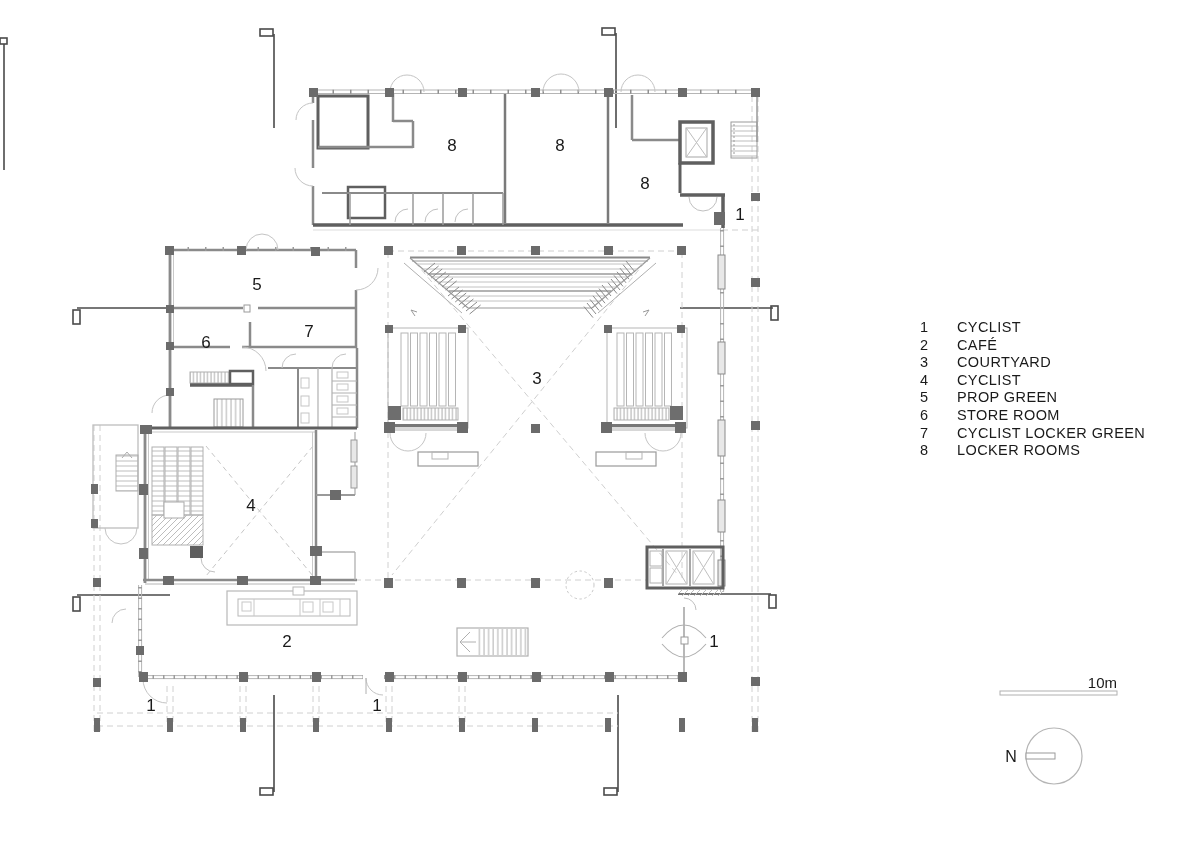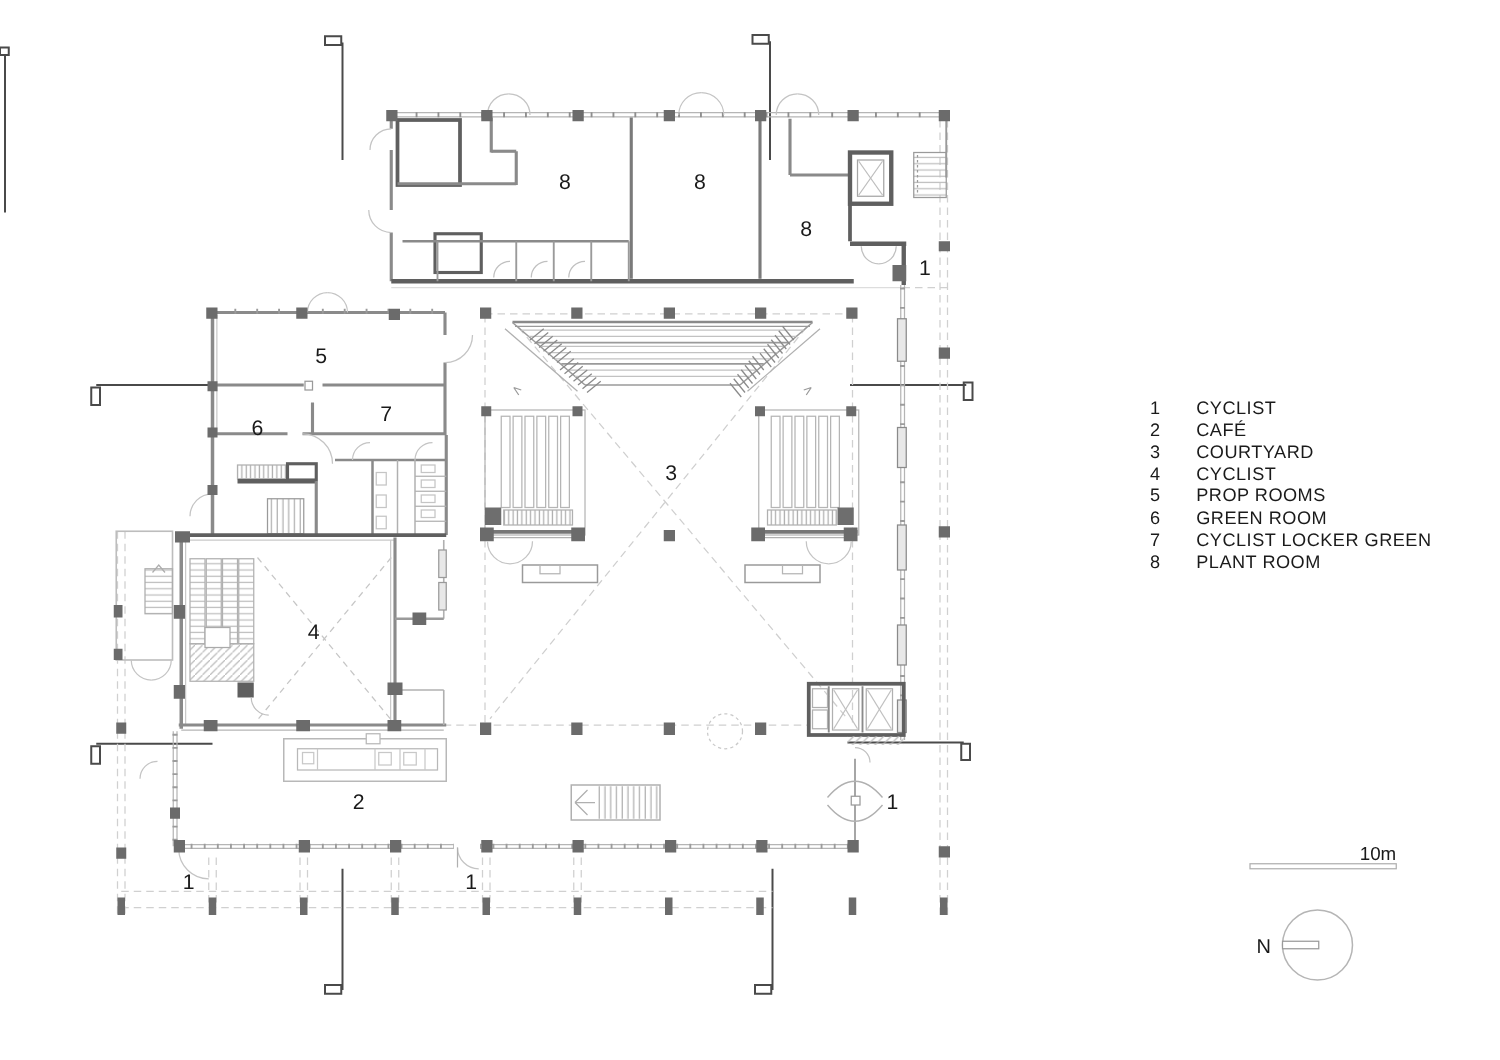--- a/index.html
+++ b/index.html
@@ -482,28 +482,28 @@
   <div class="legend-row">
     <span class="legend-num">3</span>
     <span class="legend-label">COURTYARD</span>
   </div>
   <div class="legend-row">
     <span class="legend-num">4</span>
     <span class="legend-label">CYCLIST</span>
   </div>
   <div class="legend-row">
     <span class="legend-num">5</span>
-    <span class="legend-label">PROP ROOMS</span>
+    <span class="legend-label">PROP GREEN</span>
   </div>
   <div class="legend-row">
     <span class="legend-num">6</span>
-    <span class="legend-label">GREEN ROOM</span>
+    <span class="legend-label">STORE ROOM</span>
   </div>
   <div class="legend-row">
     <span class="legend-num">7</span>
     <span class="legend-label">CYCLIST LOCKER GREEN</span>
   </div>
   <div class="legend-row">
     <span class="legend-num">8</span>
-    <span class="legend-label">PLANT ROOM</span>
+    <span class="legend-label">LOCKER ROOMS</span>
   </div>
 </div>
 </div>
 
 </body></html>

